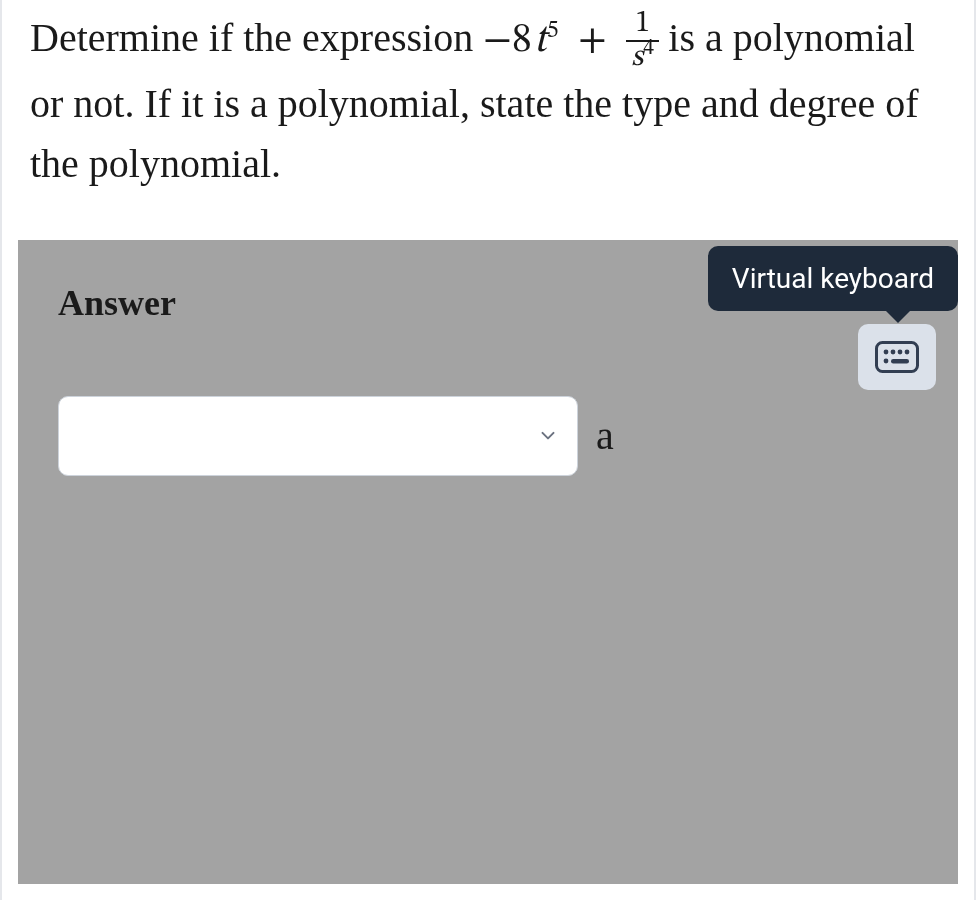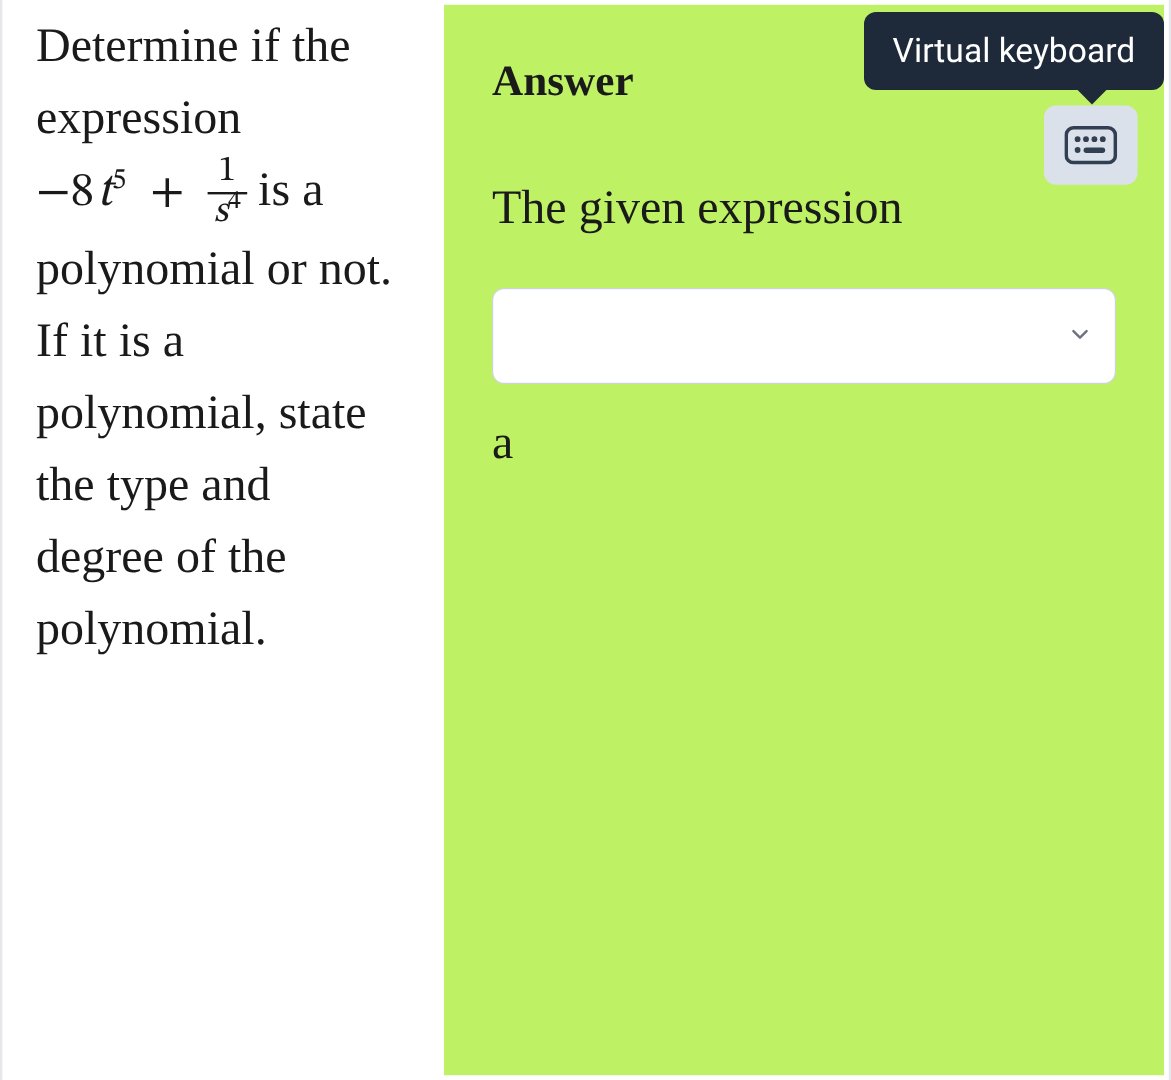--- a/index.html
+++ b/index.html
@@ -11,20 +11,21 @@
     font-family: Georgia, 'Times New Roman', serif;
     color: #1a1a1a;
     background: #fff;
   }
   .page {
     width: 976px;
     height: 900px;
     border-left: 2px solid #e5e7eb;
     border-right: 2px solid #e5e7eb;
     display: flex;
+    flex-direction: column;
   }
   .question {
     padding: 8px 28px 30px 28px;
     font-size: 40px;
     line-height: 1.5;
   }
   .math {
     font-family: 'Cambria Math', 'STIX Two Math', Georgia, serif;
     white-space: nowrap;
   }
@@ -52,22 +53,22 @@
     border-top: 2px solid #1a1a1a;
     padding: 0 5px;
     text-align: center;
   }
   .frac .den .dvar { font-style: italic; }
   .frac .den sup { font-size: 0.72em; }
   .plus { margin: 0 10px; }
   .var { font-style: italic; }
 
   .answer-panel {
-    background: #bef264;
-    margin: 4px;
+    background: #a3a3a3;
+    margin: 16px;
     padding: 42px 40px 40px 40px;
     position: relative;
     flex: 1;
   }
   .answer-title {
     font-weight: 700;
     font-size: 36px;
     margin-bottom: 54px;
   }
   .answer-line {
@@ -171,21 +172,20 @@
         <circle cx="25" cy="11" r="2.4" fill="#323e52"></circle>
         <circle cx="32" cy="11" r="2.4" fill="#323e52"></circle>
         <circle cx="11" cy="20" r="2.4" fill="#323e52"></circle>
         <rect x="16" y="18" width="18" height="4.5" rx="2.25" fill="#323e52"></rect>
       </svg>
     </div>
 
     <div class="answer-title">Answer</div>
 
     <div class="answer-line">
-      <span class="txt">The given expression</span>
 
       <span style="flex-basis:100%; height:0;"></span>
 
       <span class="select-wrap">
         <span class="value"></span>
         <span class="chev">
           <svg width="22" height="22" viewBox="0 0 24 24" fill="none">
             <path d="M6 9l6 6 6-6" stroke="#6b7280" stroke-width="2.2" stroke-linecap="round" stroke-linejoin="round"></path>
           </svg>
         </span>

